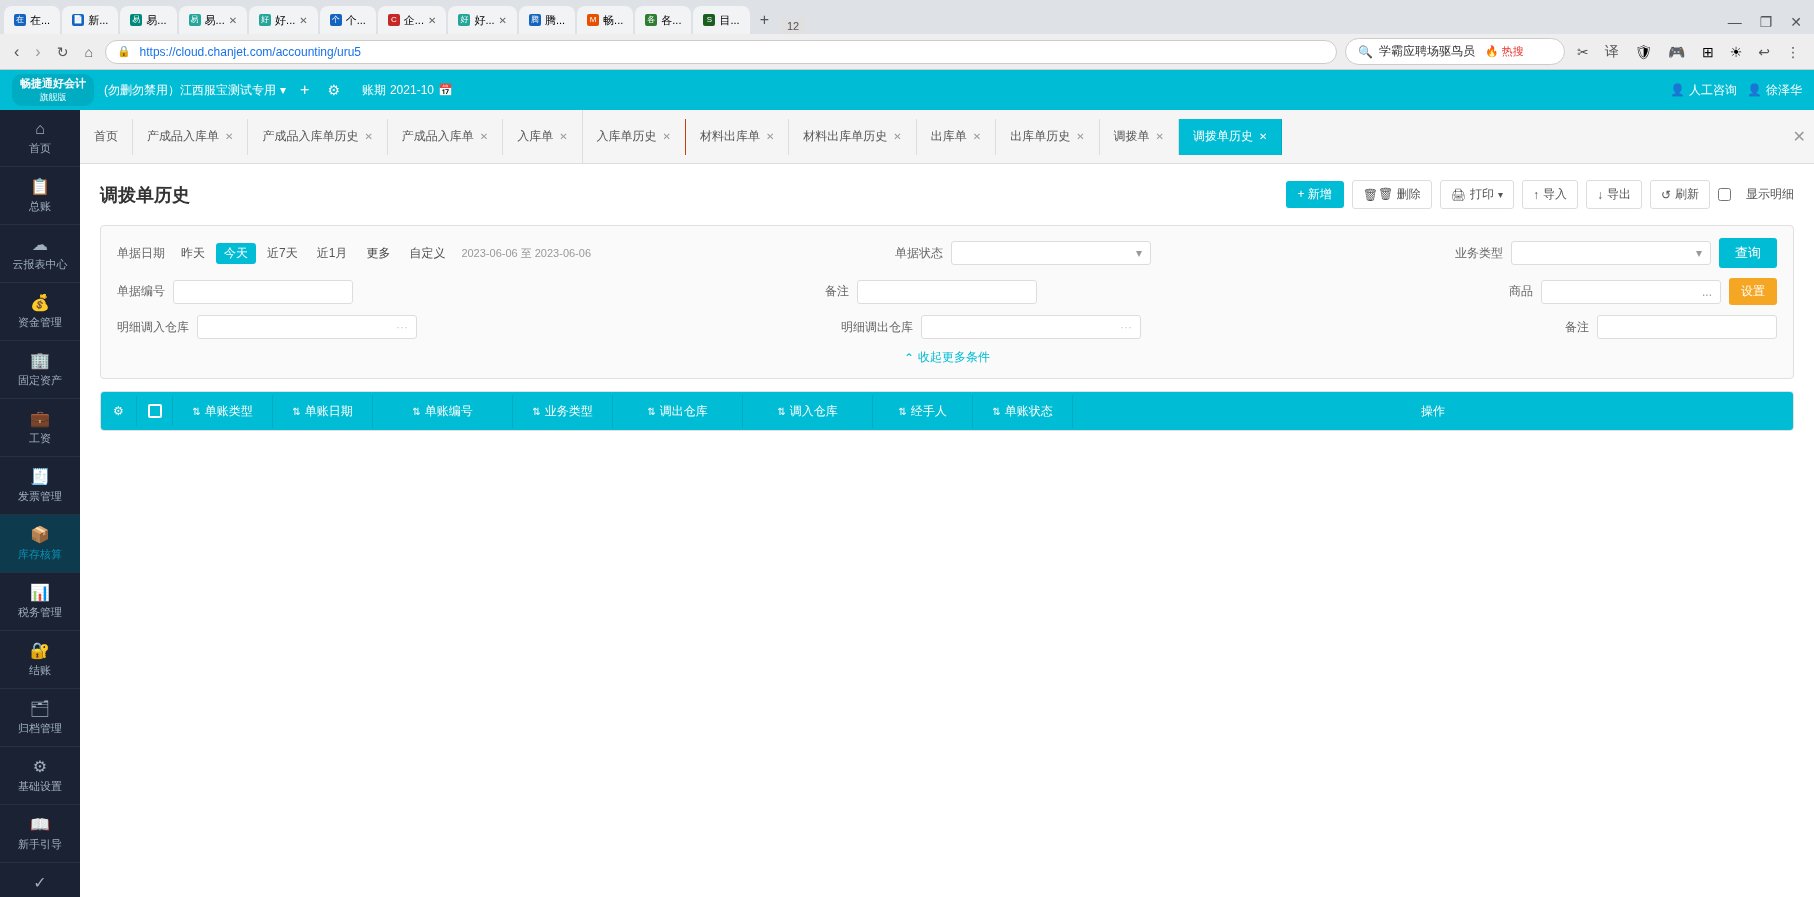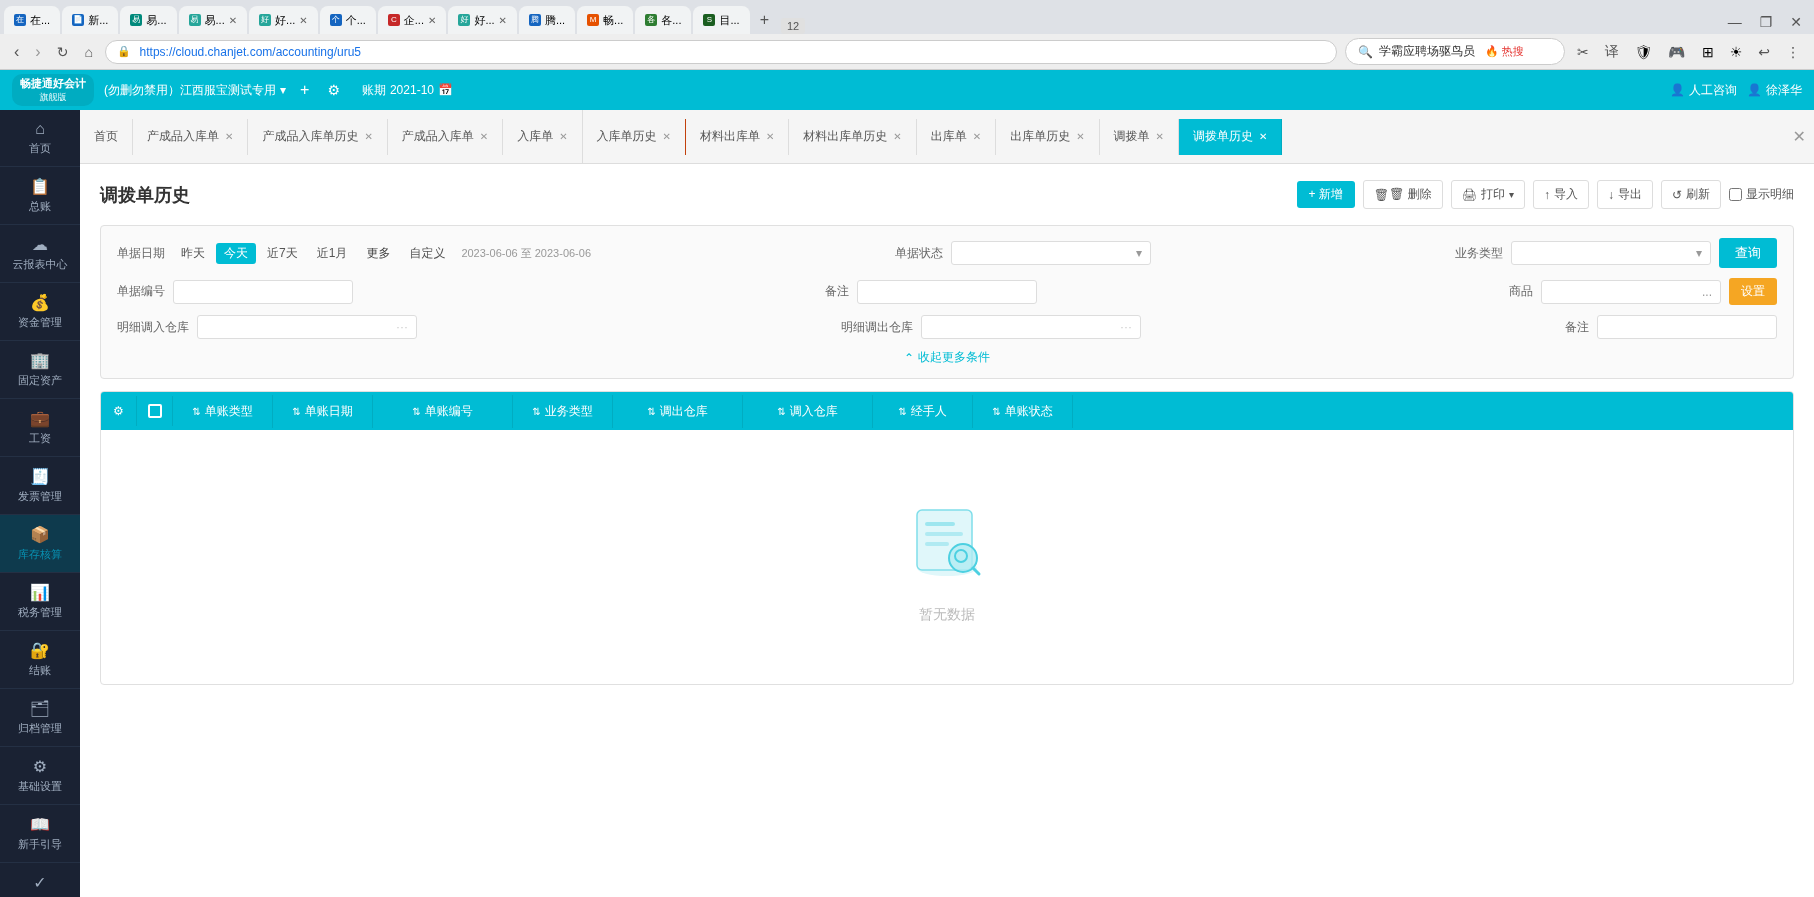--- a/index.html
+++ b/index.html
@@ -261,21 +261,21 @@
               <span>导入</span>
             </div>
             <div style="display:flex;align-items:center;gap:4px;padding:5px 10px;font-size:12px;color:#555;cursor:pointer;border:1px solid #ddd;border-radius:3px;background:#fff;">
               <span>↓</span>
               <span>导出</span>
             </div>
             <div style="display:flex;align-items:center;gap:4px;padding:5px 10px;font-size:12px;color:#555;cursor:pointer;border:1px solid #ddd;border-radius:3px;background:#fff;">
               <span>↺</span>
               <span>刷新</span>
             </div>
-            <div style="display:flex;align-items:center;gap:4px;font-size:12px;color:#555;cursor:pointer;">
+            <div style="display:flex;align-items:center;gap:15px;font-size:12px;color:#555;cursor:pointer;">
               <input type="checkbox" style="cursor: pointer;">
               <span>显示明细</span>
             </div>
           </div>
         </div>
 
         <div style="border:1px solid #e0e0e0; border-radius:4px; padding:12px 16px; margin-bottom:12px; background:#fafafa;">
 
           <div style="display:flex; align-items:center; gap:8px; margin-bottom:10px; flex-wrap:wrap;">
             <span style="font-size:12px;color:#666;white-space:nowrap;">单据日期</span>
@@ -392,36 +392,23 @@
               <span>调入仓库</span>
             </div>
             <div style="width:100px;display:flex;align-items:center;justify-content:center;gap:4px;padding:8px 6px;border-right:1px solid #00acc1;flex-shrink:0;cursor:pointer;">
               <span style="font-size:10px;">⇅</span>
               <span>经手人</span>
             </div>
             <div style="width:100px;display:flex;align-items:center;justify-content:center;gap:4px;padding:8px 6px;border-right:1px solid #00acc1;flex-shrink:0;cursor:pointer;">
               <span style="font-size:10px;">⇅</span>
               <span>单账状态</span>
             </div>
-          </div>
-
-          <div style="display:flex;flex-direction:column;align-items:center;justify-content:center;padding:60px 20px;color:#999;">
-
-            <svg width="100" height="100" viewBox="0 0 100 100" style="margin-bottom:16px;">
-              <ellipse cx="50" cy="78" rx="30" ry="8" fill="#b2ebf2" opacity="0.4"></ellipse>
-              <rect x="20" y="20" width="55" height="60" rx="5" fill="#e0f7fa"></rect>
-              <rect x="20" y="20" width="55" height="60" rx="5" fill="none" stroke="#80deea" stroke-width="1.5"></rect>
-              <rect x="28" y="32" width="30" height="4" rx="2" fill="#80deea" opacity="0.7"></rect>
-              <rect x="28" y="42" width="38" height="4" rx="2" fill="#80deea" opacity="0.5"></rect>
-              <rect x="28" y="52" width="24" height="4" rx="2" fill="#80deea" opacity="0.5"></rect>
-              <circle cx="66" cy="68" r="14" fill="#b2ebf2" opacity="0.8"></circle>
-              <circle cx="66" cy="68" r="14" fill="none" stroke="#4dd0e1" stroke-width="2"></circle>
-              <line x1="76" y1="78" x2="82" y2="84" stroke="#4dd0e1" stroke-width="3" stroke-linecap="round"></line>
-              <circle cx="64" cy="66" r="6" fill="none" stroke="#4dd0e1" stroke-width="2"></circle>
-            </svg>
-            <div style="font-size:14px;color:#bbb;">暂无数据</div>
-          </div>
+            <div style="flex:1;display:flex;align-items:center;justify-content:center;padding:8px 6px;flex-shrink:0;">
+              <span>操作</span>
+            </div>
+          </div>
+
         </div>
 
       </div>
     </div>
   </div>
 </div>
 
 </body></html>

